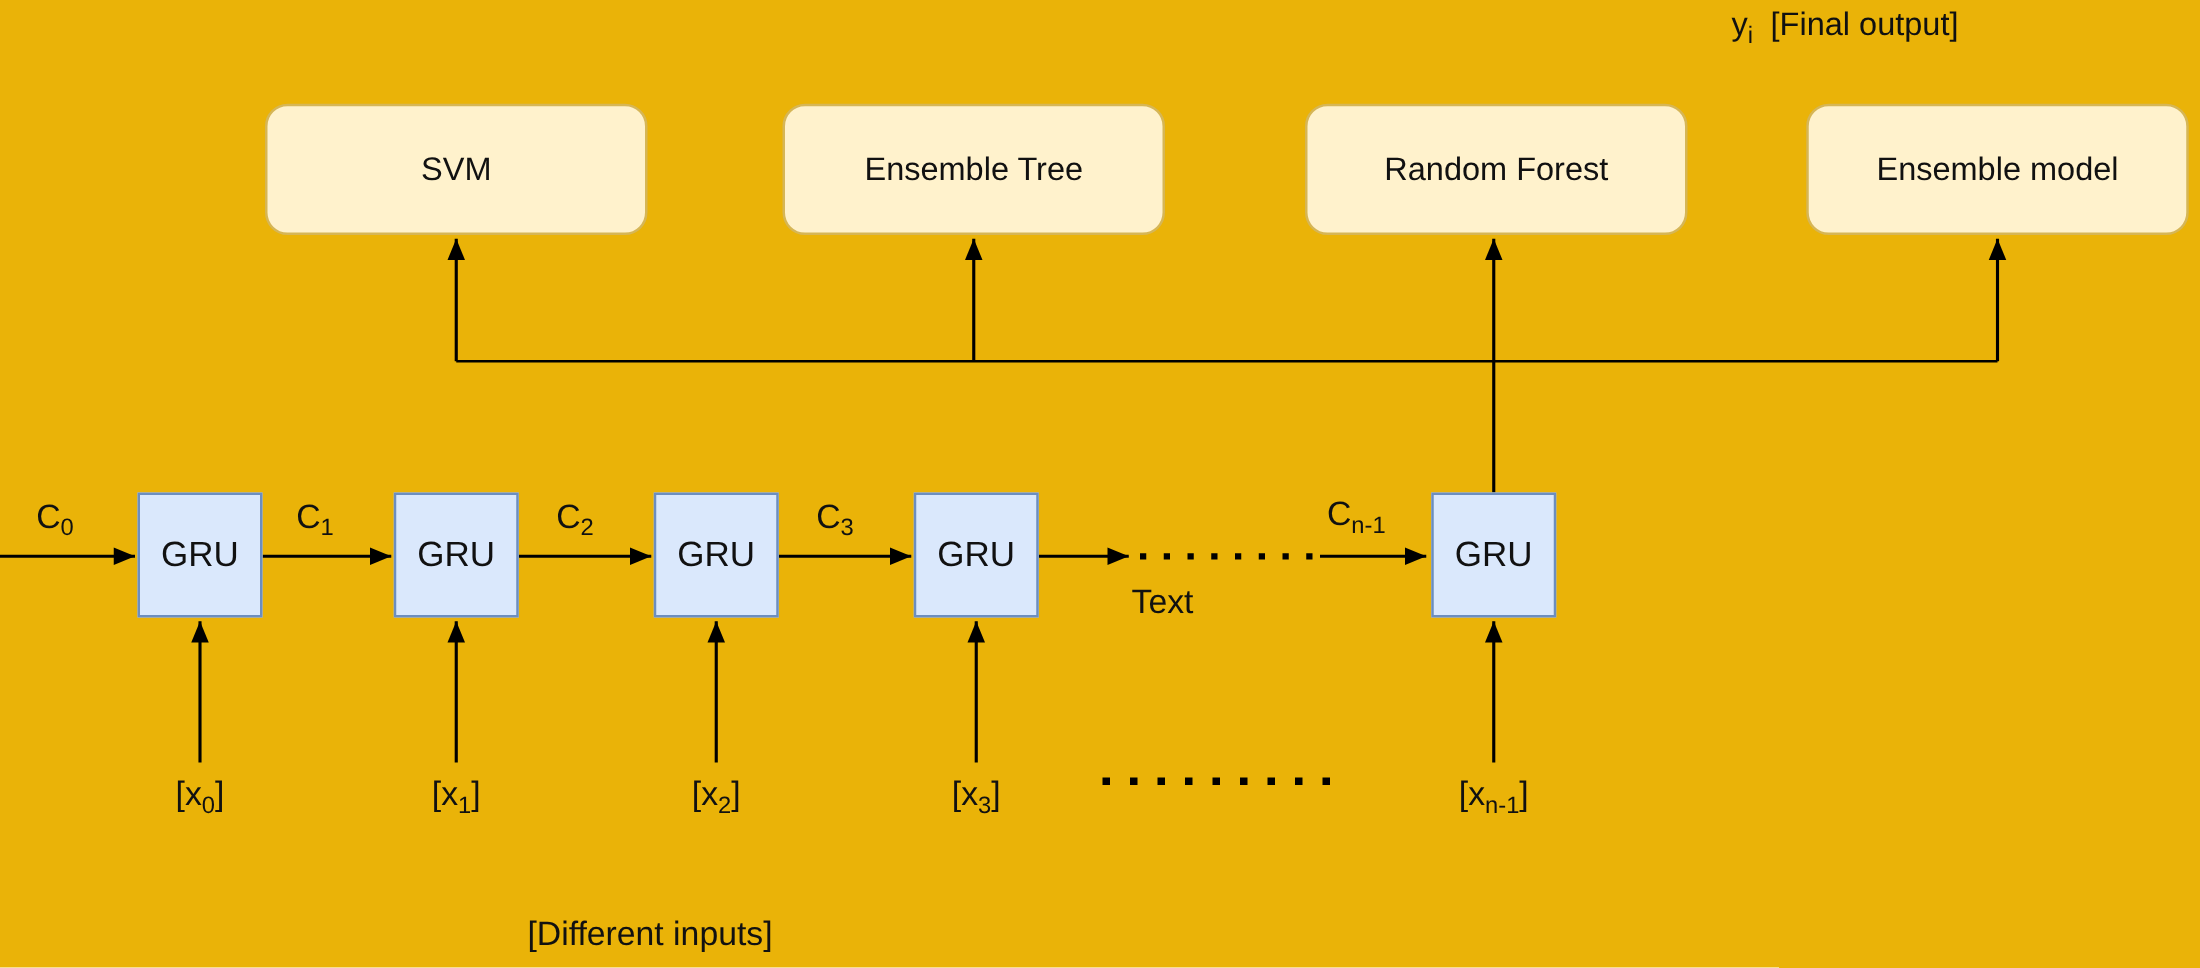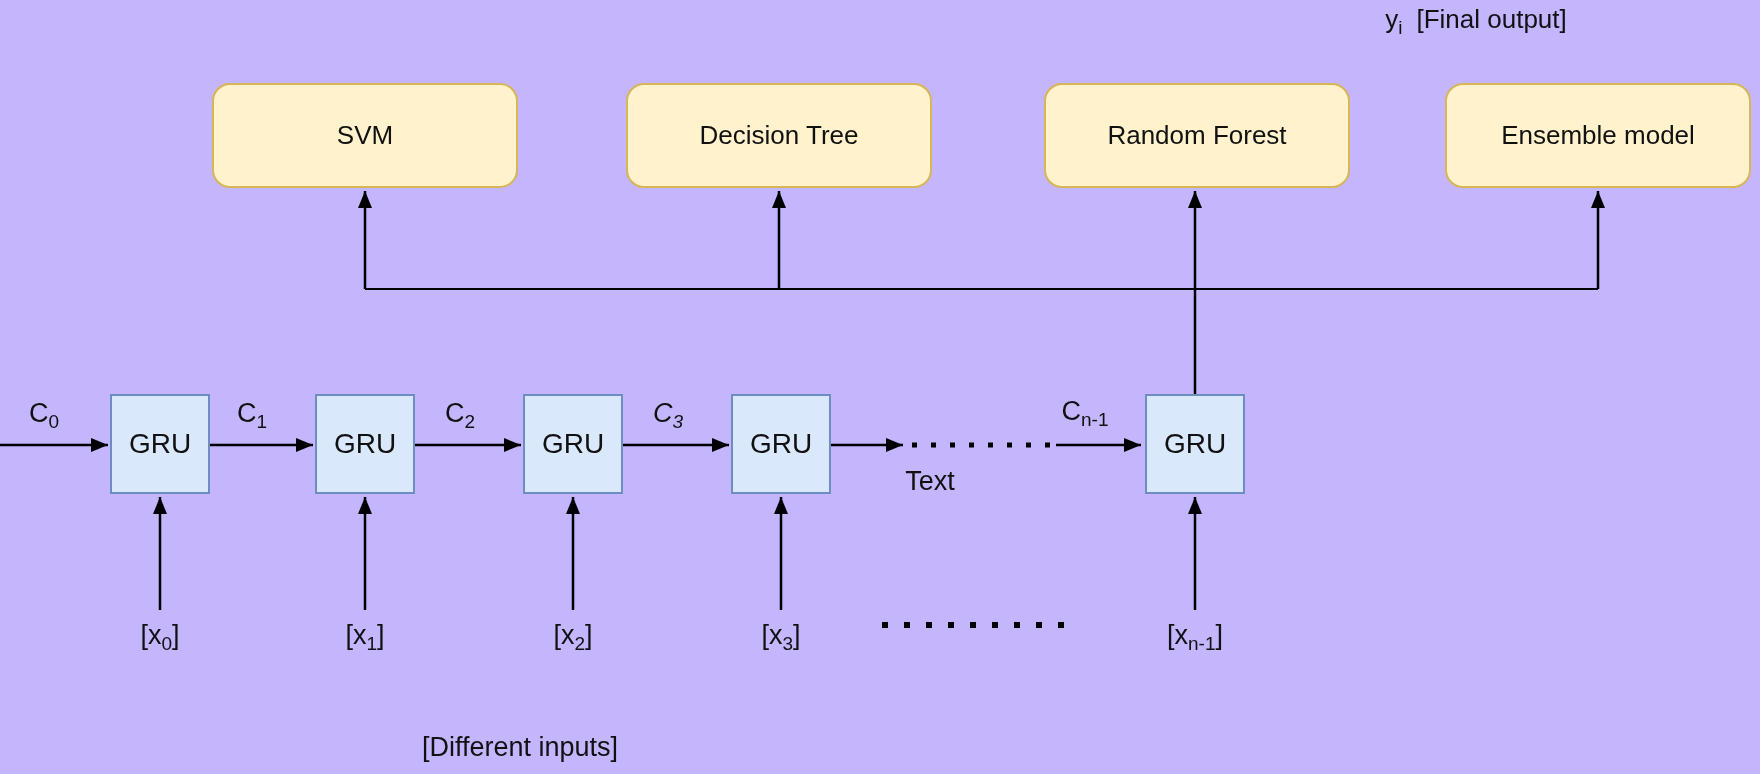--- a/index.html
+++ b/index.html
@@ -1,19 +1,19 @@
 <!DOCTYPE html>
 <html><head>
 <meta charset="utf-8">
 <style>
   html,body{margin:0;padding:0;background:#ffffff;}
   #canvas{
     position:relative;
     width:1760px;height:774px;
-    background:#c4b5fd;
+    background:#eab308;
     font-family:"Liberation Sans", sans-serif;
     color:#111111;
     overflow:hidden;
   }
   .node{
     position:absolute;
     box-sizing:border-box;
     display:flex;align-items:center;justify-content:center;
     text-align:center;
   }
@@ -83,21 +83,21 @@
   </svg>
 
   <div class="title-lbl" style="left:1276px;top:4px;width:400px;text-align:center;">
     <span>y</span><sub>i</sub><span class="title-rest">[Final output]</span>
   </div>
 
   <div class="node cls-box" style="left:212px;">
     <span>SVM</span>
   </div>
   <div class="node cls-box" style="left:626px;">
-    <span>Decision Tree</span>
+    <span>Ensemble Tree</span>
   </div>
   <div class="node cls-box" style="left:1445px;">
     <span>Ensemble model</span>
   </div>
   <div class="node cls-box" style="left:1044px;">
     <span>Random Forest</span>
   </div>
 
   <div class="node gru-box" style="left:110px;">
     <span>GRU</span>
@@ -117,21 +117,21 @@
 
   <div class="lbl" style="left:9px;top:398px;width:70px;">
     <span>C</span><sub>0</sub>
   </div>
   <div class="lbl" style="left:217px;top:398px;width:70px;">
     <span>C</span><sub>1</sub>
   </div>
   <div class="lbl" style="left:425px;top:398px;width:70px;">
     <span>C</span><sub>2</sub>
   </div>
-  <div class="lbl" style="left:633px;top:398px;width:70px;font-style:italic;">
+  <div class="lbl" style="left:633px;top:398px;width:70px;">
     <span>C</span><sub>3</sub>
   </div>
   <div class="lbl" style="left:1035px;top:396px;width:100px;">
     <span>C</span><sub>n-1</sub>
   </div>
 
   <div class="lbl" style="left:880px;top:466px;width:100px;">
     <span>Text</span>
   </div>
 

